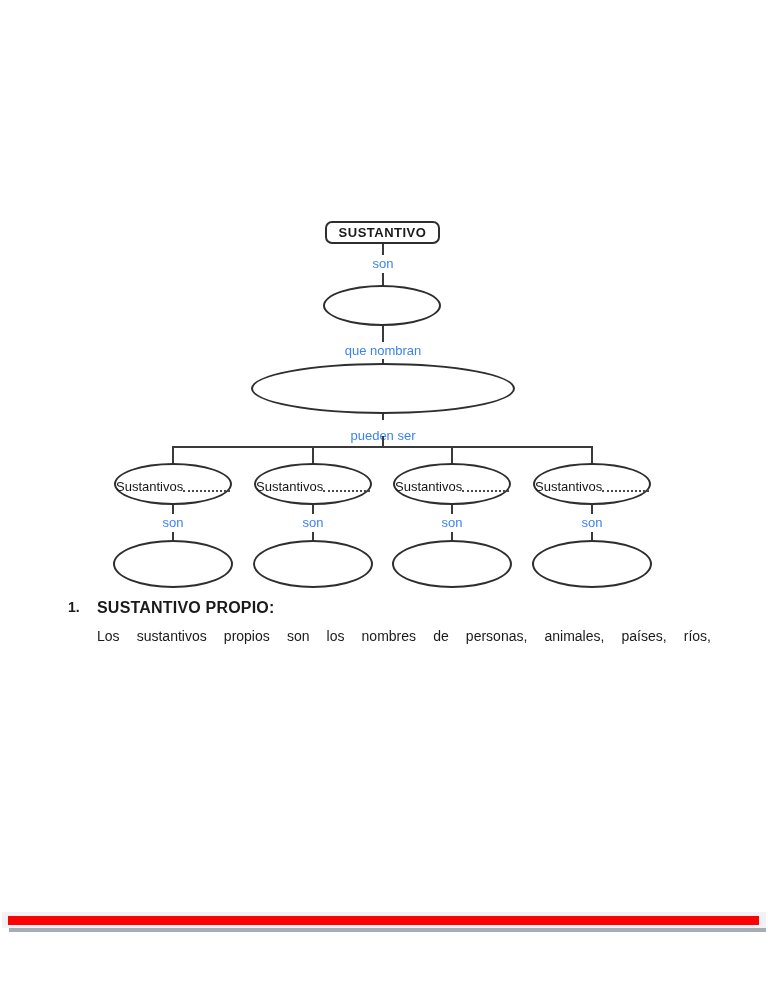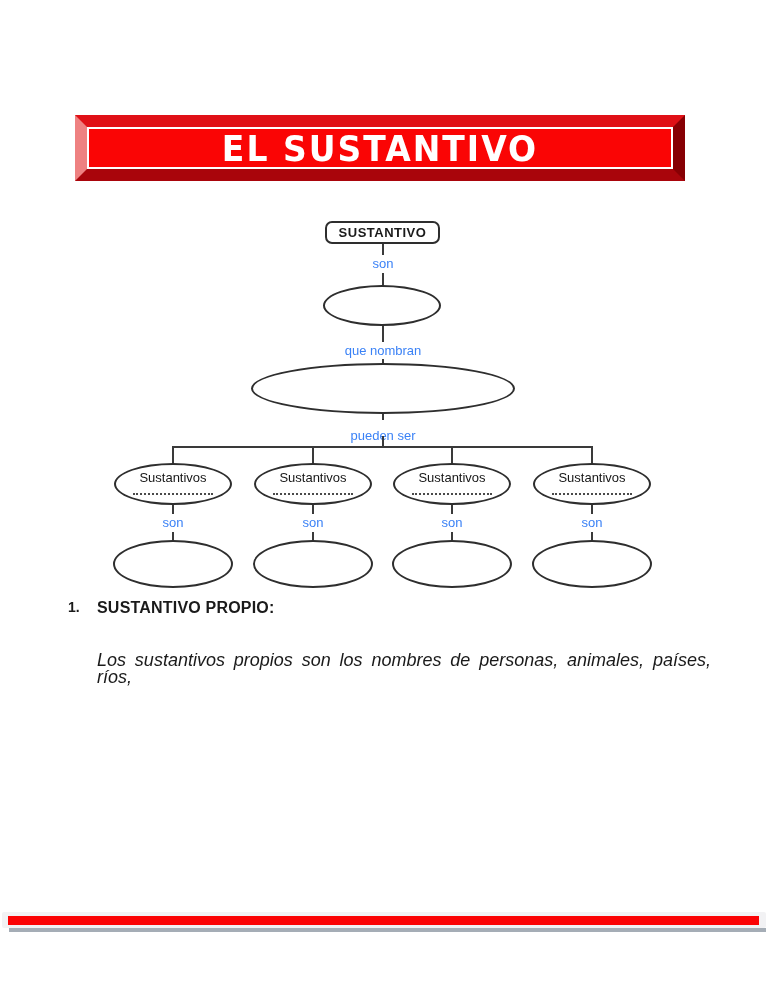--- a/index.html
+++ b/index.html
@@ -38,54 +38,49 @@
   }
   .lbl{
     position:absolute;transform:translateX(-50%);font-size:13px;line-height:16px;
     background:#fff;padding:0 3px;white-space:nowrap;color:#3b82f6;
   }
   .ellipse{
     position:absolute;box-sizing:border-box;border:2px solid #2e2e2e;border-radius:50%;
     background:#fff;
   }
   .branch-ellipse{
-    display:flex;flex-direction:column;align-items:center;padding-top:5px;box-sizing:border-box;
+    display:flex;flex-direction:row;align-items:center;padding-top:5px;box-sizing:border-box;
   }
   .branch-ellipse .b-label{font-size:13px;line-height:15px;color:#161616;}
   .dotfill{
     display:block;width:80px;height:0;margin-top:8px;
     border-bottom:2px dotted #4a4a4a;
   }
 
   
   .sec-number{position:absolute;left:68px;top:599px;font-size:14px;font-weight:bold;}
   .sec-heading{position:absolute;left:97px;top:599px;font-size:16px;font-weight:bold;letter-spacing:.2px;}
   .sec-line1{
-    position:absolute;left:97px;top:652px;width:614px;font-size:18px;line-height:17px;
-    text-align:justify;text-align-last:justify;white-space:normal;font-style:italic;
+    position:absolute;left:97px;top:628px;width:614px;font-size:14px;line-height:17px;
+    text-align:justify;text-align-last:justify;white-space:normal;
   }
   .sec-line2{
     position:absolute;left:97px;top:633px;width:614px;font-size:14px;line-height:17px;
   }
 
   
   .footer-band{position:absolute;left:2px;top:912px;width:764px;height:16px;background:#f2f2f4;border-radius:2px;}
   .footer-red{position:absolute;left:8px;top:916px;width:751px;height:9px;background:#fb0305;}
   .footer-shadow{position:absolute;left:9px;top:928px;width:757px;height:4px;background:#a5adb6;}
 </style>
 </head>
 <body>
 
 <div id="page">
 
-  <div class="banner">
-    <div class="banner-face">
-      <span class="banner-title">EL SUSTANTIVO</span>
-    </div>
-  </div>
 
   <div class="map">
 
     <div class="node-box" style="left:325px;top:221px;width:115px;height:23px;">
       <span>SUSTANTIVO</span>
     </div>
 
     <div class="vline" style="left:383px;top:244px;height:11px;"></div>
     <div class="lbl" style="left:383px;top:256px;">son</div>
     <div class="vline" style="left:383px;top:273px;height:13px;"></div>

